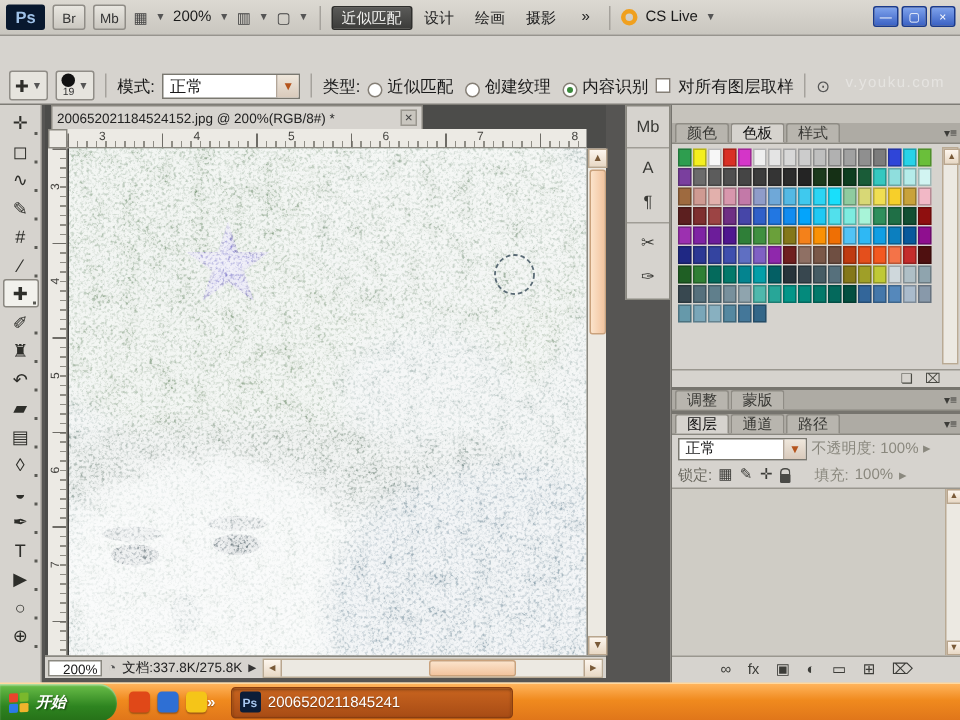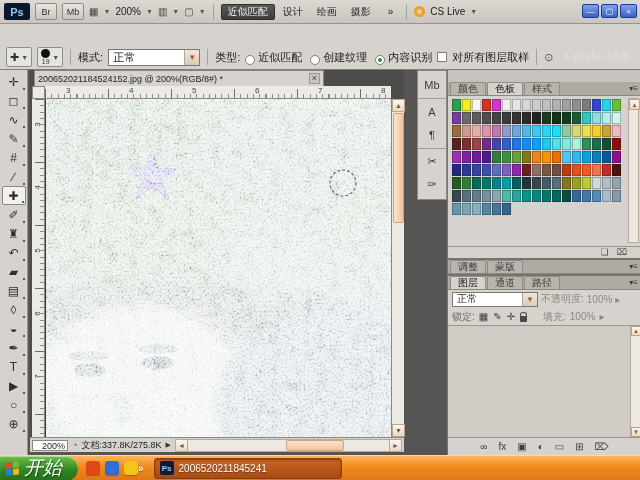--- a/index.html
+++ b/index.html
@@ -53,21 +53,21 @@
   #midbg{left:28px;top:70px;width:419px;height:385px;background:#565553;}
   #toolbox{left:0;top:70px;width:28px;height:385px;background:#d6d3ce;border-right:1px solid #97948e;padding-top:2px;}
   .tool{width:24px;height:19px;margin:0 auto;display:flex;align-items:center;justify-content:center;position:relative;}
   .tool .tglyph{font-size:12px;color:#2e2e2a;line-height:1;}
   .tool.sel{background:#f2f1ec;border:1px solid #8a8780;border-radius:2px;}
   .tool::after{content:"";position:absolute;right:1px;bottom:1px;width:2px;height:2px;background:#5a5a54;}
 
   
   #docwin{left:30px;top:70px;width:374px;height:382px;background:#4c4c4a;}
   #tabbar{position:absolute;left:0;top:0;width:374px;height:16px;background:#4c4c4a;}
-  #doc-tab{position:absolute;left:4px;top:0;width:290px;height:16px;background:#d6d3ce;border:1px solid #8a8780;border-bottom:none;
+  #doc-tab{position:absolute;left:4px;top:0;width:248px;height:16px;background:#d6d3ce;border:1px solid #8a8780;border-bottom:none;
     display:flex;align-items:center;font-size:9px;padding:0 3px;color:#222;white-space:nowrap;overflow:hidden;}
   #doc-tab .close{margin-left:auto;font-size:9px;color:#444;border:1px solid #9a978f;width:11px;height:11px;line-height:9px;text-align:center;background:#c9c6bf;}
   #ruler-corner{position:absolute;left:2px;top:16px;width:13px;height:13px;background:#eceae4;border:1px solid #8a8880;}
   #hruler{position:absolute;left:15px;top:16px;width:346px;height:13px;
     background:
       repeating-linear-gradient(90deg,#6e6c66 0 1px,transparent 1px 63px) left bottom/100% 9px no-repeat,
       repeating-linear-gradient(90deg,#8f8d85 0 1px,transparent 1px 6.3px) left bottom/100% 4px no-repeat,
       #eceae4;
     border-bottom:1px solid #8a8880;}
   #vruler{position:absolute;left:2px;top:29px;width:13px;height:338px;
@@ -144,21 +144,21 @@
   .lb-icon{font-size:10px;color:#3c3c38;font-style:normal;line-height:1;}
 
   
   #taskbar{left:0;top:455px;width:640px;height:25px;
     background:linear-gradient(#ffb45c,#f08a1e 45%,#e0761a);border-top:1px solid #ffd9a0;display:flex;align-items:center;}
   #start-btn{width:78px;height:25px;background:linear-gradient(#6cc04a,#2e8420 60%,#267018);
     border-radius:0 12px 12px 0;display:flex;align-items:center;gap:5px;padding-left:6px;
     box-shadow:inset 0 1px 1px rgba(255,255,255,0.5);}
   #win-flag{width:13px;height:13px;display:grid;grid-template-columns:6px 6px;grid-template-rows:6px 6px;gap:1px;transform:skewY(-4deg);}
   #win-flag span{border-radius:1px;}
-  #start-label{color:#fff;font-weight:normal;font-style:italic;font-size:19px;text-shadow:1px 1px 1px rgba(0,0,0,0.45);}
+  #start-label{color:#fff;font-weight:bold;font-style:italic;font-size:10px;text-shadow:1px 1px 1px rgba(0,0,0,0.45);}
   #quick-launch{display:flex;align-items:center;gap:5px;margin-left:8px;}
   .ql-icon{width:14px;height:14px;border-radius:3px;box-shadow:0 1px 1px rgba(0,0,0,0.3);}
   #ql-more{color:#fff;font-size:10px;font-weight:bold;text-shadow:0 1px 1px rgba(0,0,0,0.4);}
   #task-btn{margin-left:10px;width:188px;height:21px;background:linear-gradient(#c8641f,#a84c15);
     border:1px solid #8a3e10;border-radius:3px;display:flex;align-items:center;gap:5px;padding:0 5px;
     box-shadow:inset 0 1px 2px rgba(0,0,0,0.35);}
   #task-ps{width:14px;height:14px;background:#0b1d38;color:#a8c8f0;font-size:8px;font-weight:bold;
     display:flex;align-items:center;justify-content:center;border-radius:2px;}
   #task-label{color:#fff;font-size:10px;white-space:nowrap;overflow:hidden;text-shadow:0 1px 1px rgba(0,0,0,0.4);}
   #tray{margin-left:auto;height:25px;display:flex;align-items:center;gap:4px;padding:0 8px 0 10px;

